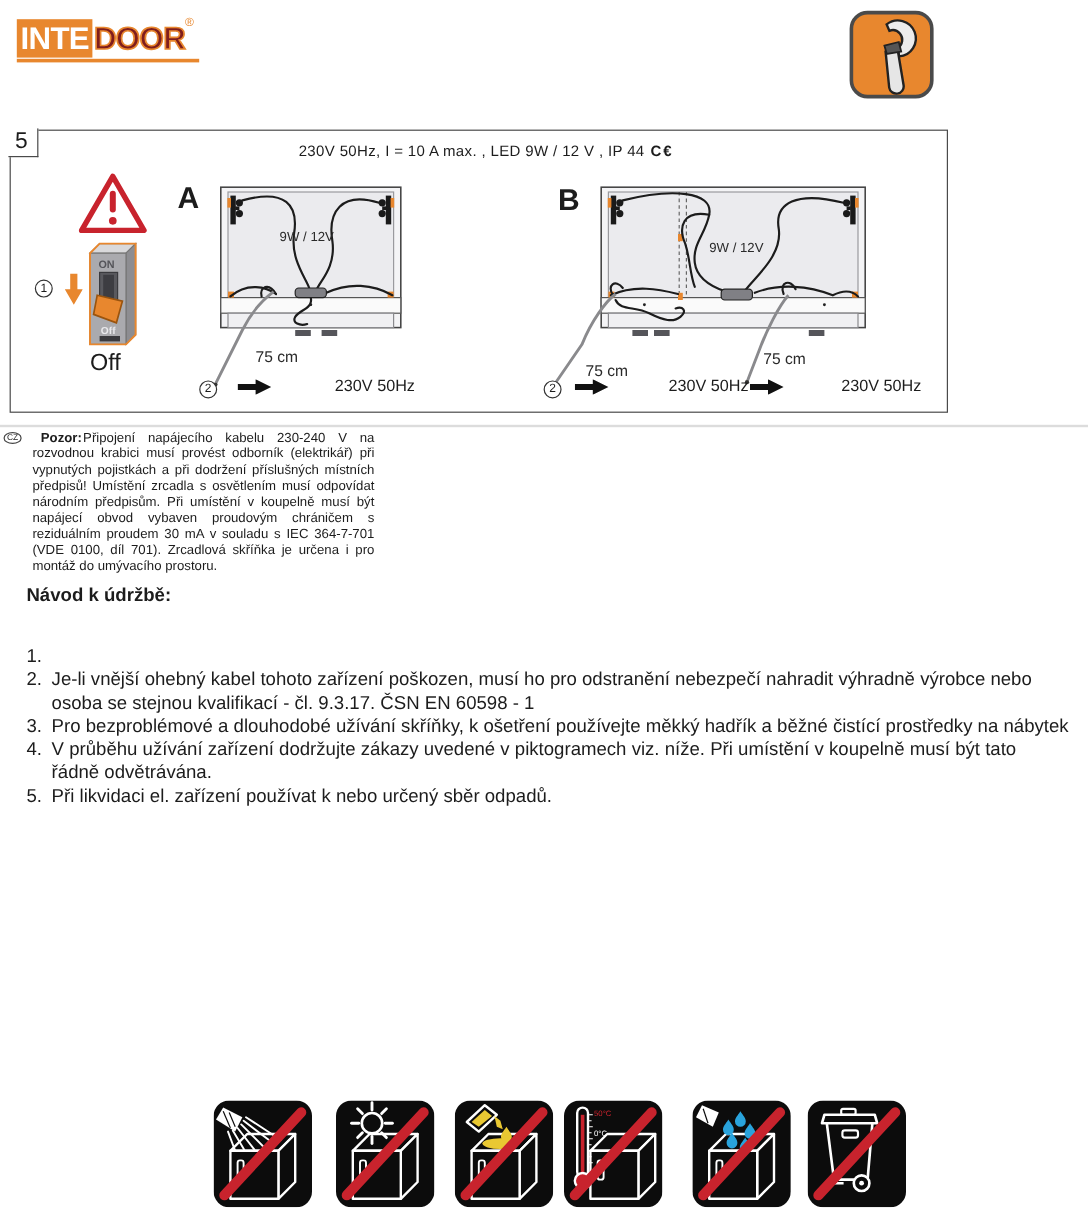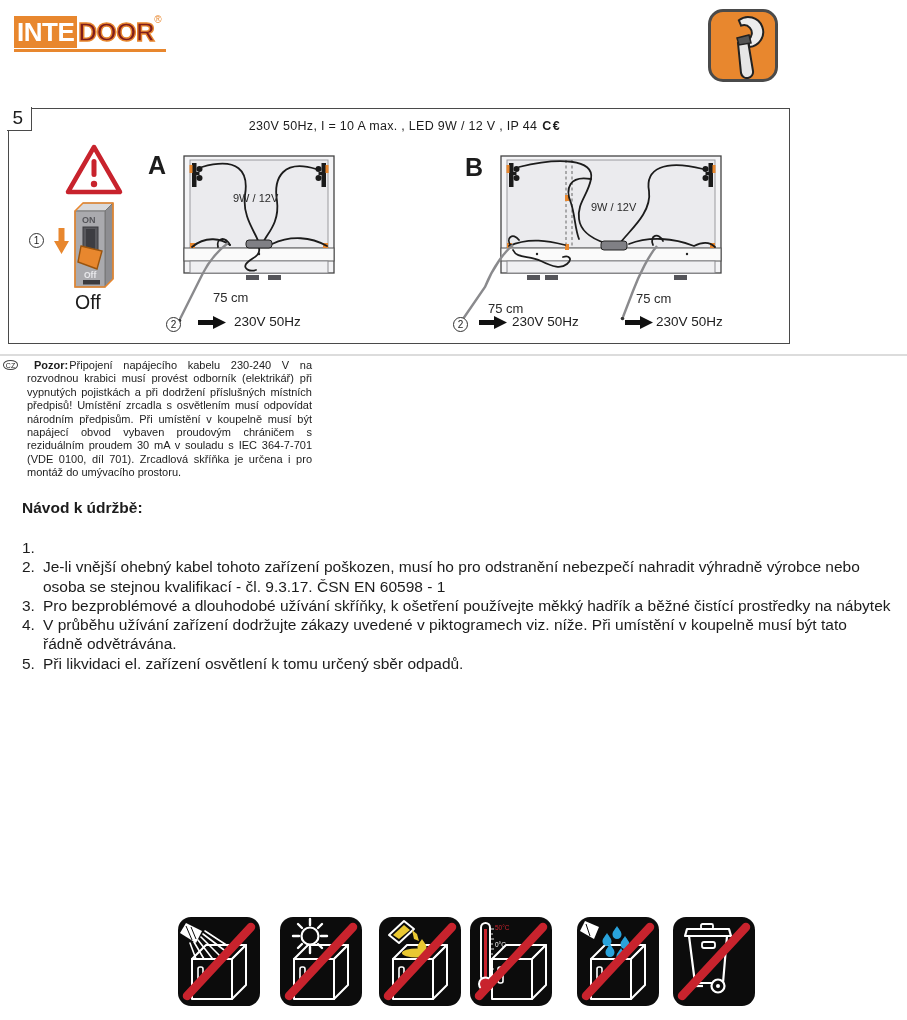--- a/index.html
+++ b/index.html
@@ -44,37 +44,37 @@
   .cable-len { position:absolute; font-size:13px; color:#2a2a2a; }
   .len-a  { left:204px; top:181px; }
   .len-bl { left:479px; top:192px; }
   .len-br { left:627px; top:182px; }
   .badge-step2a { left:157px; top:208px; }
   .badge-step2b { left:444px; top:208px; }
   .arrow { position:absolute; }
   .arrow-a  { left:189px; top:207px; }
   .arrow-bl { left:470px; top:207px; }
   .arrow-br { left:616px; top:207px; }
-  .supply { position:absolute; font-size:13.5px; }
+  .supply { position:absolute; font-size:13.5px;margin-left:45px; }
   .supply-a  { left:225px; top:205px; }
   .supply-bl { left:503px; top:205px; }
   .supply-br { left:647px; top:205px; }
 
   .page-rule { position:absolute; left:0; top:354px; width:907px; height:2px; background:#dcdcdc; }
 
   
   .notice { position:absolute; left:3px; top:359px; width:309px; font-size:11px; line-height:13.4px; text-align:justify; }
   .notice p { margin-left:24px; text-indent:-24px; }
   .cz-badge { display:inline-block; width:15px; height:10px; line-height:9px; text-align:center;
               border:1px solid #444; border-radius:8px/5px; font-size:7px; letter-spacing:0;
               vertical-align:1px; text-indent:0; }
   .notice b { margin:0 1px 0 2px;padding-left:14px; }
 
   
-  .maint-heading { position:absolute; left:22px; top:499px; font-size:15.5px; font-weight:bold; }
+  .maint-heading { position:absolute; left:22px; top:488px; font-size:15.5px; font-weight:bold; }
   .maint-list { position:absolute; left:22px; top:538px; list-style:none; font-size:15.5px; line-height:19.3px; }
   .maint-list li { display:flex; }
   .li-num { flex:none; width:21px; }
   .li-text { white-space:pre; }
 
   
   .picto { position:absolute; top:917px; }
   .p1 { left:178px; } .p2 { left:280px; } .p3 { left:379px; }
   .p4 { left:470px; } .p5 { left:577px; } .p6 { left:673px; }
 </style>
@@ -244,21 +244,21 @@
         <span class="li-num">3.</span>
         <span class="li-text">Pro bezproblémové a dlouhodobé užívání skříňky, k ošetření používejte měkký hadřík a běžné čistící prostředky na nábytek</span>
       </li>
     <li>
         <span class="li-num">4.</span>
         <span class="li-text">V průběhu užívání zařízení dodržujte zákazy uvedené v piktogramech viz. níže. Při umístění v koupelně musí být tato
 řádně odvětrávána.</span>
       </li>
     <li>
         <span class="li-num">5.</span>
-        <span class="li-text">Při likvidaci el. zařízení osvětlení k tomu určený sběr odpadů.</span>
+        <span class="li-text">Při likvidaci el. zařízení používat k nebo určený sběr odpadů.</span>
       </li>
   </ol>
 
   <svg class="picto p1" width="82" height="89" viewBox="0 0 82 89">
     <defs>
       <g id="cab" stroke="#fff" stroke-width="2" fill="#0c0c0c" stroke-linejoin="round">
         <polygon points="6,38 20,24 60,24 46,38"></polygon>
         <polygon points="46,38 60,24 60,64 46,78"></polygon>
         <rect x="6" y="38" width="40" height="40"></rect>
         <rect x="12" y="46" width="5" height="16" rx="2" stroke-width="1.6"></rect>

